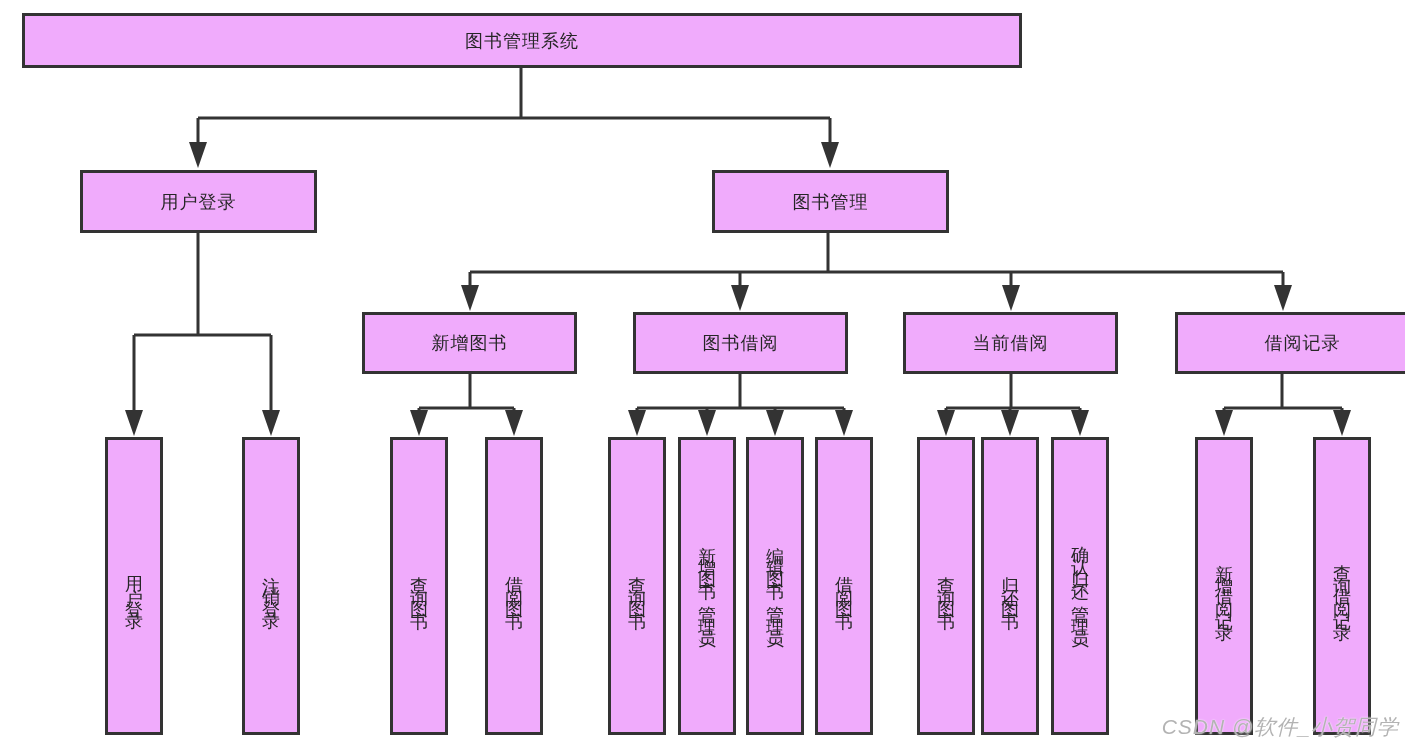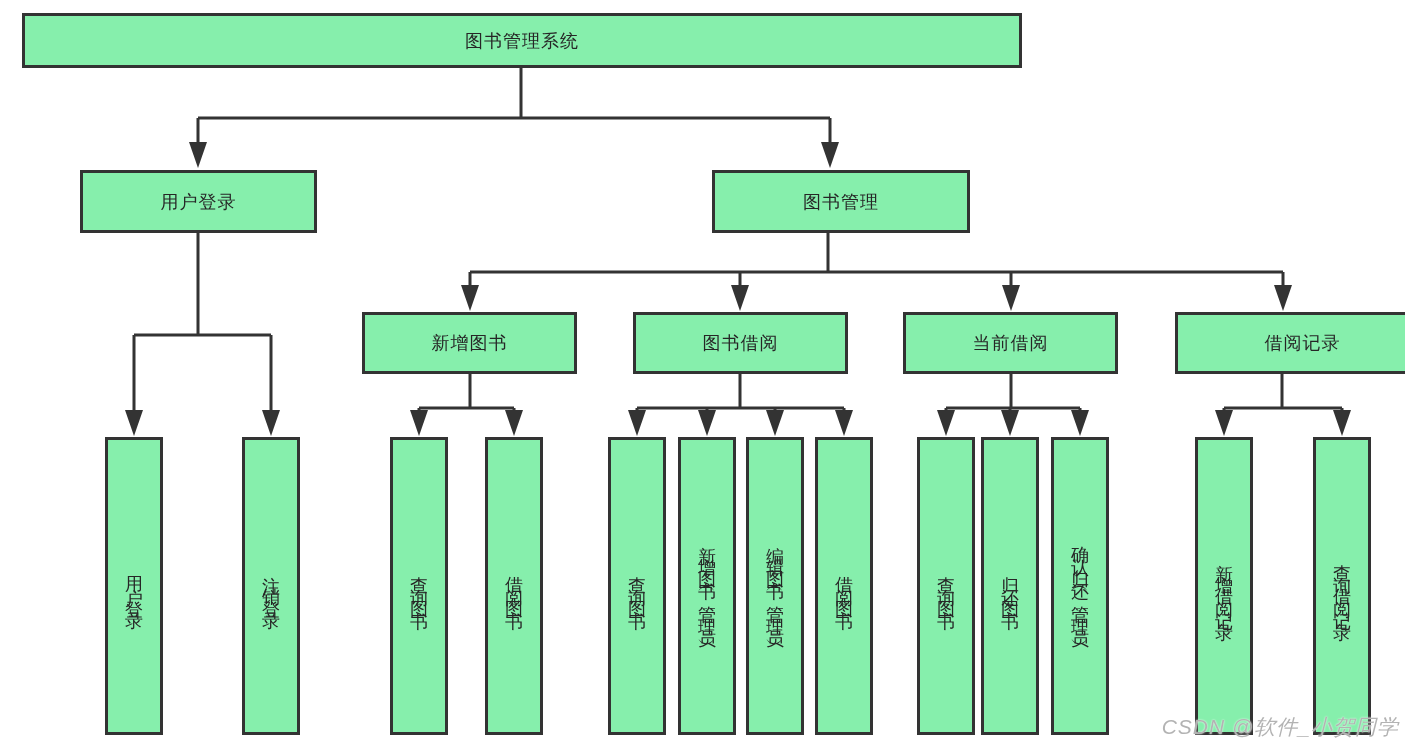--- a/index.html
+++ b/index.html
@@ -16,21 +16,21 @@
     overflow:hidden;
     font-family:"Liberation Sans","DejaVu Sans",sans-serif;
   }
   .wires{position:absolute;left:0;top:0;width:1405px;height:747px;}
   .wire{fill:none;stroke:var(--line);stroke-width:3;}
   .arrow{fill:var(--line);stroke:none;}
   .node{
     position:absolute;
     box-sizing:border-box;
     border:3px solid var(--line);
-    background:#86efac;
+    background:#f0abfc;
     display:flex;
     align-items:center;
     justify-content:center;
     color:var(--text);
     font-size:18px;
     line-height:1;
     white-space:nowrap;
     z-index:1;
   }
   .node.h{letter-spacing:1px;}
@@ -82,21 +82,21 @@
       <polygon points="937,410 955,410 946,436" class="arrow"></polygon>
       <polygon points="1001,410 1019,410 1010,436" class="arrow"></polygon>
       <polygon points="1071,410 1089,410 1080,436" class="arrow"></polygon>
       <polygon points="1215,410 1233,410 1224,436" class="arrow"></polygon>
       <polygon points="1333,410 1351,410 1342,436" class="arrow"></polygon>
     </svg>
 
   <div class="node h" style="left:22px;top:13px;width:1000px;height:55px">图书管理系统</div>
 
   <div class="node h" style="left:80px;top:170px;width:237px;height:63px">用户登录</div>
-  <div class="node h" style="left:712px;top:170px;width:258px;height:63px">图书管理</div>
+  <div class="node h" style="left:712px;top:170px;width:237px;height:63px">图书管理</div>
 
   <div class="node h" style="left:362px;top:312px;width:215px;height:62px">新增图书</div>
   <div class="node h" style="left:633px;top:312px;width:215px;height:62px">图书借阅</div>
   <div class="node h" style="left:903px;top:312px;width:215px;height:62px">当前借阅</div>
   <div class="node h" style="left:1175px;top:312px;width:255px;height:62px">借阅记录</div>
 
   <div class="node v" style="left:105px;top:437px;width:58px;height:298px">用户登录</div>
   <div class="node v" style="left:242px;top:437px;width:58px;height:298px">注销登录</div>
 
   <div class="node v" style="left:390px;top:437px;width:58px;height:298px">查询图书</div>

